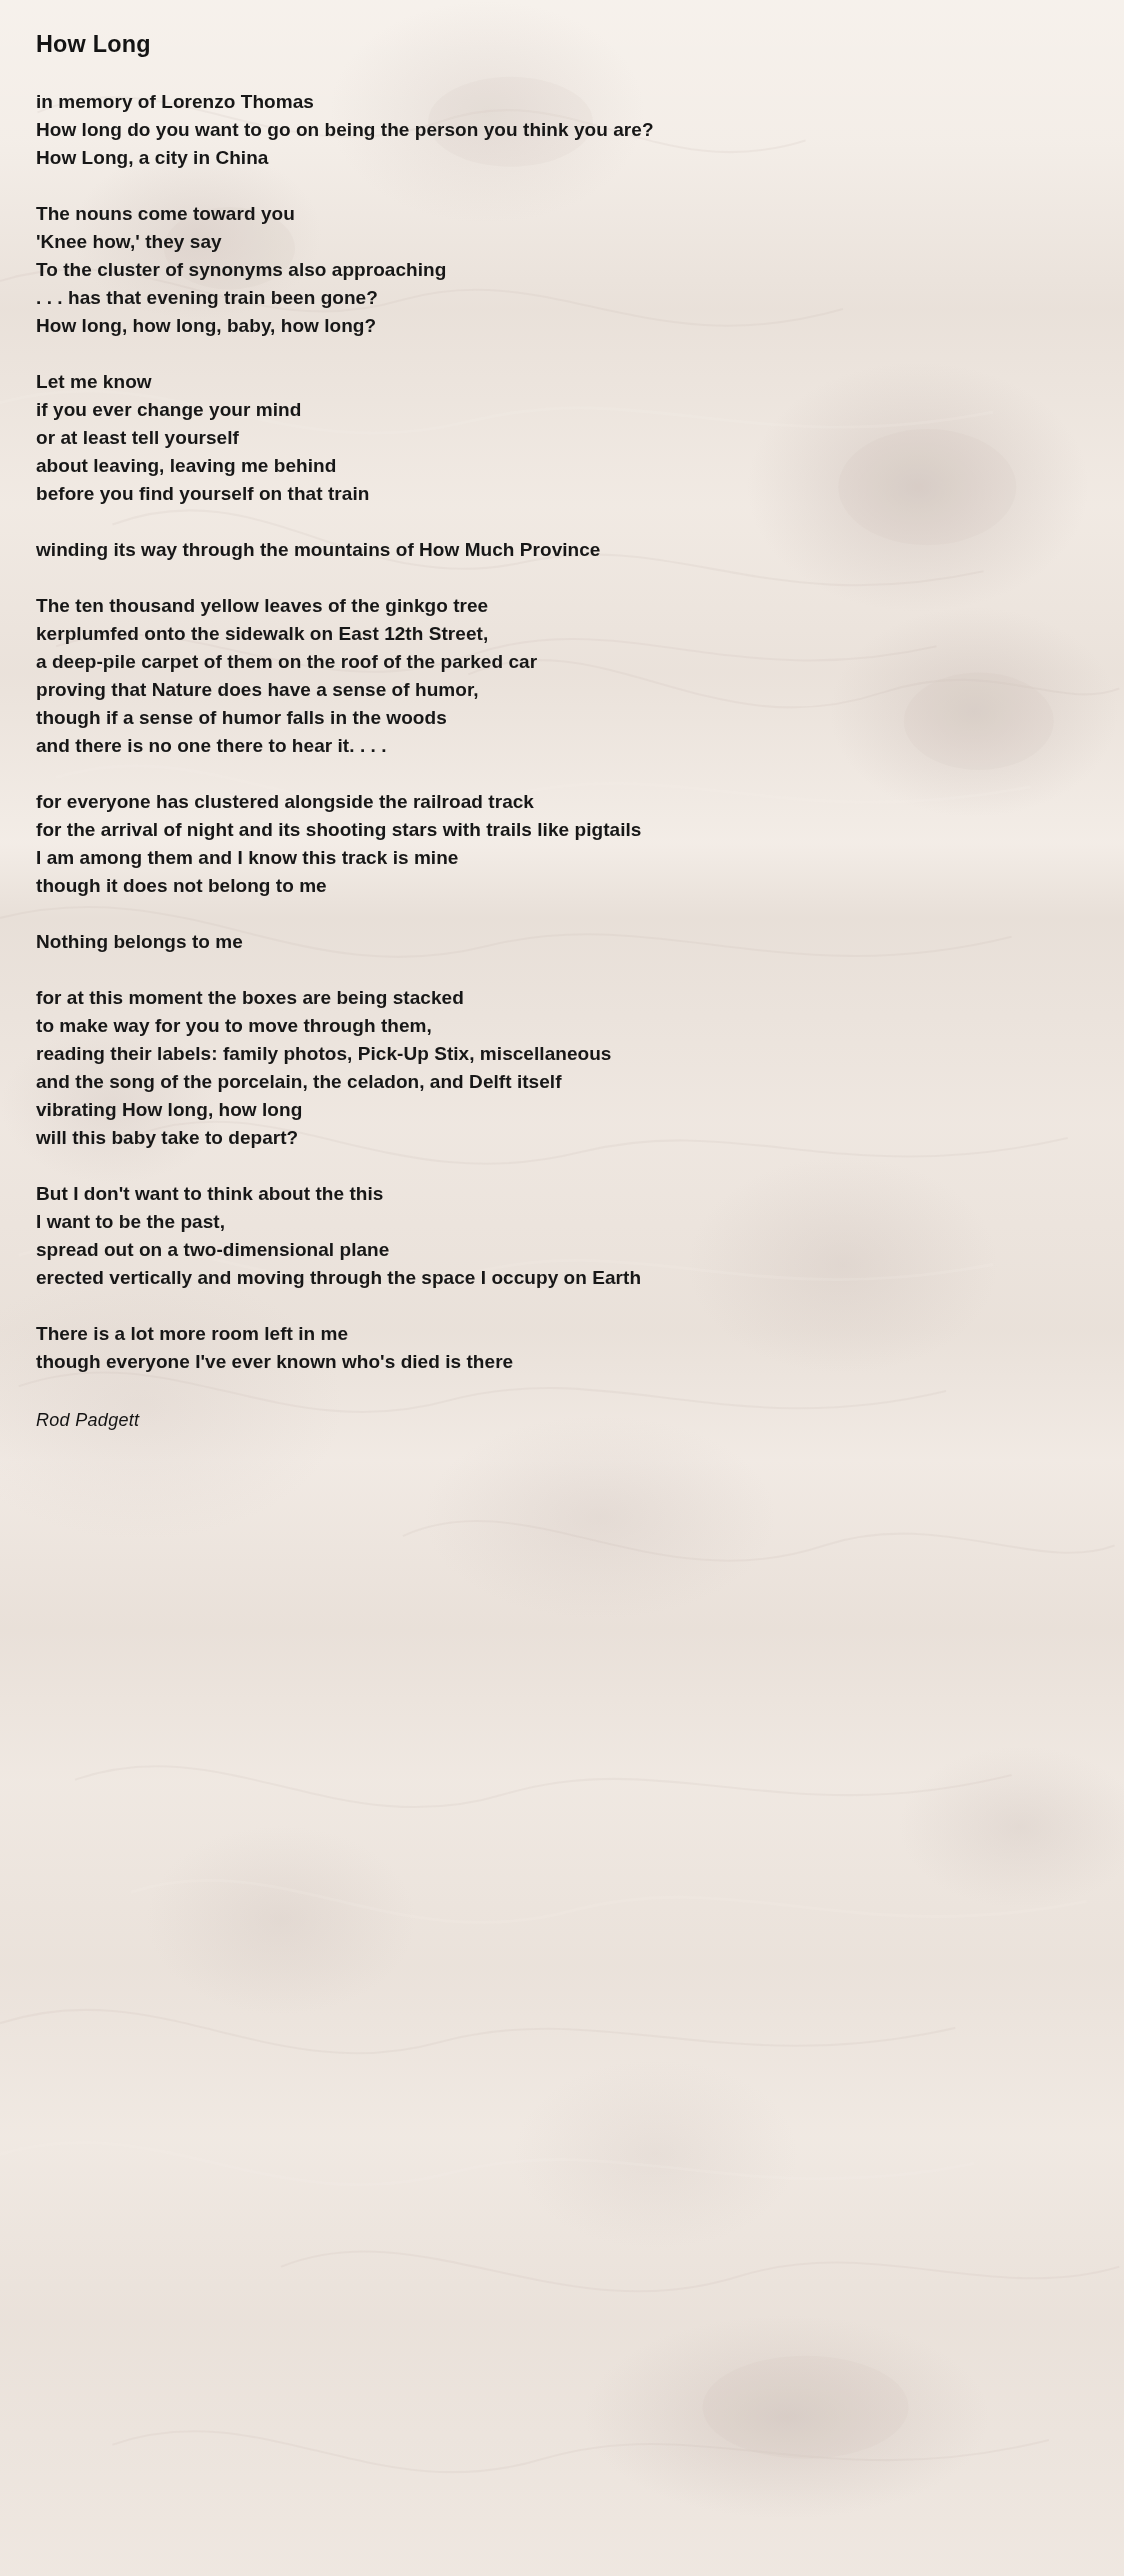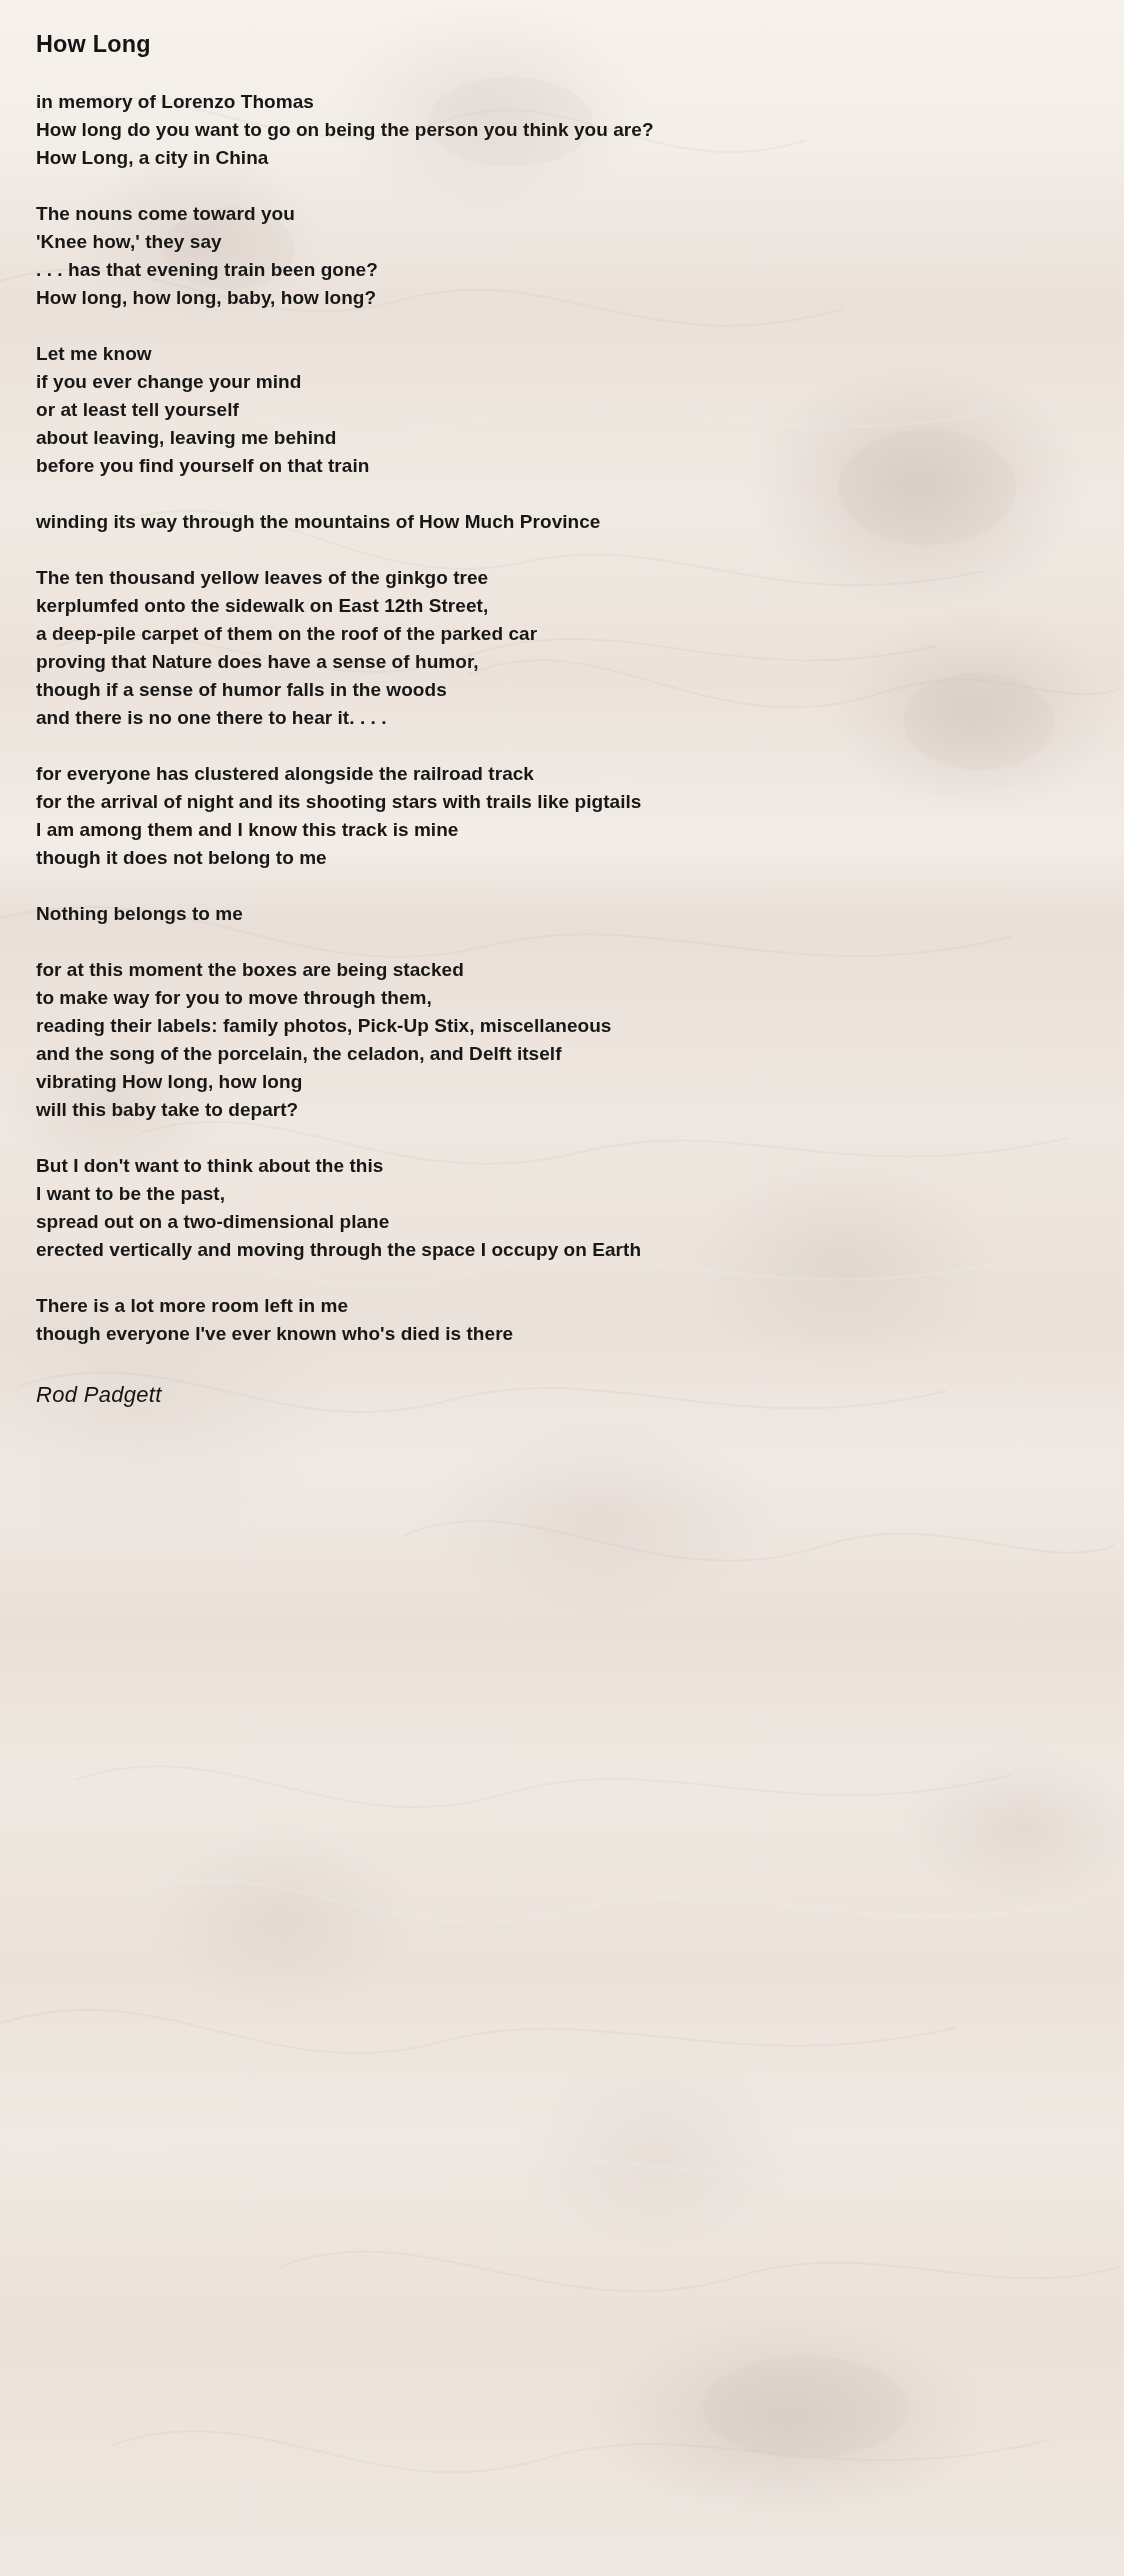--- a/index.html
+++ b/index.html
@@ -91,21 +91,21 @@
   }
   .line {
     font-size: 19px;
     font-weight: bold;
     color: #171717;
     line-height: 28px;
     letter-spacing: 0.05px;
     white-space: pre-wrap;
   }
   .author {
-    font-size: 22px;
+    font-size: 18px;
     font-style: italic;
     font-weight: normal;
     color: #141414;
     margin-top: 34px;
     letter-spacing: 0.3px;
   }
 </style>
 </head>
 <body>
 
@@ -149,20 +149,21 @@
   <h1 class="poem-title">How Long</h1>
   <div id="stanzas">
       <div class="stanza">
         <div class="line">in memory of Lorenzo Thomas</div>
         <div class="line">How long do you want to go on being the person you think you are?</div>
         <div class="line">How Long, a city in China</div>
       </div>
       <div class="stanza">
         <div class="line">The nouns come toward you</div>
         <div class="line">'Knee how,' they say</div>
+        <div class="line">To the cluster of synonyms also approaching</div>
         <div class="line">. . . has that evening train been gone?</div>
         <div class="line">How long, how long, baby, how long?</div>
       </div>
       <div class="stanza">
         <div class="line">Let me know</div>
         <div class="line">if you ever change your mind</div>
         <div class="line">or at least tell yourself</div>
         <div class="line">about leaving, leaving me behind</div>
         <div class="line">before you find yourself on that train</div>
       </div>

